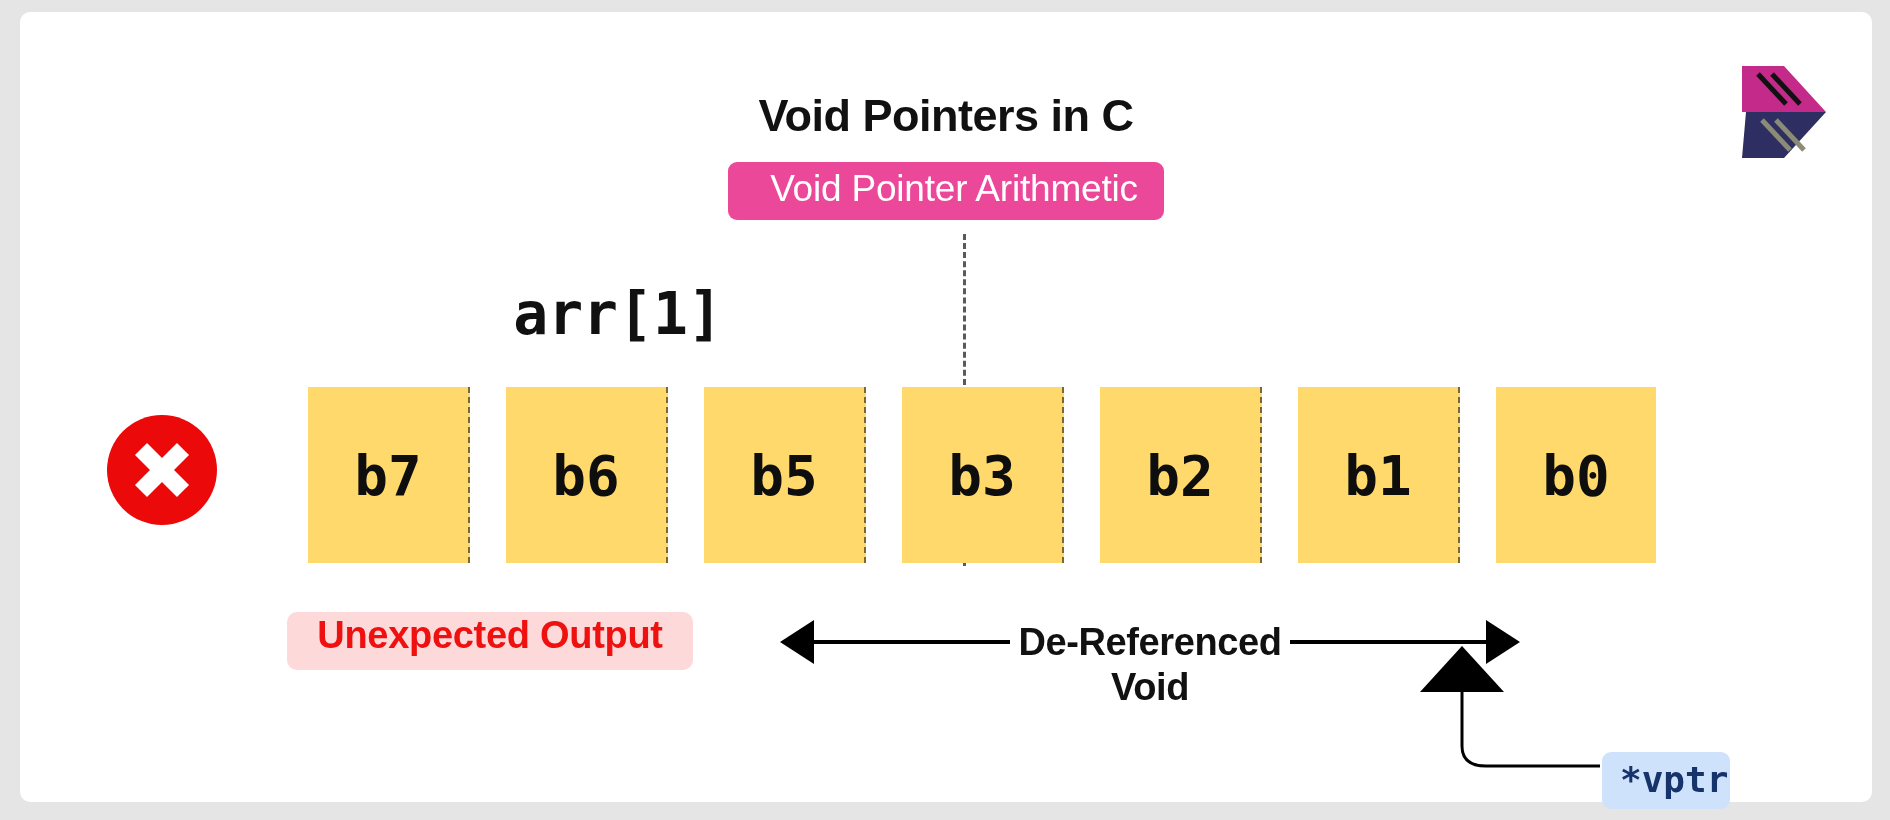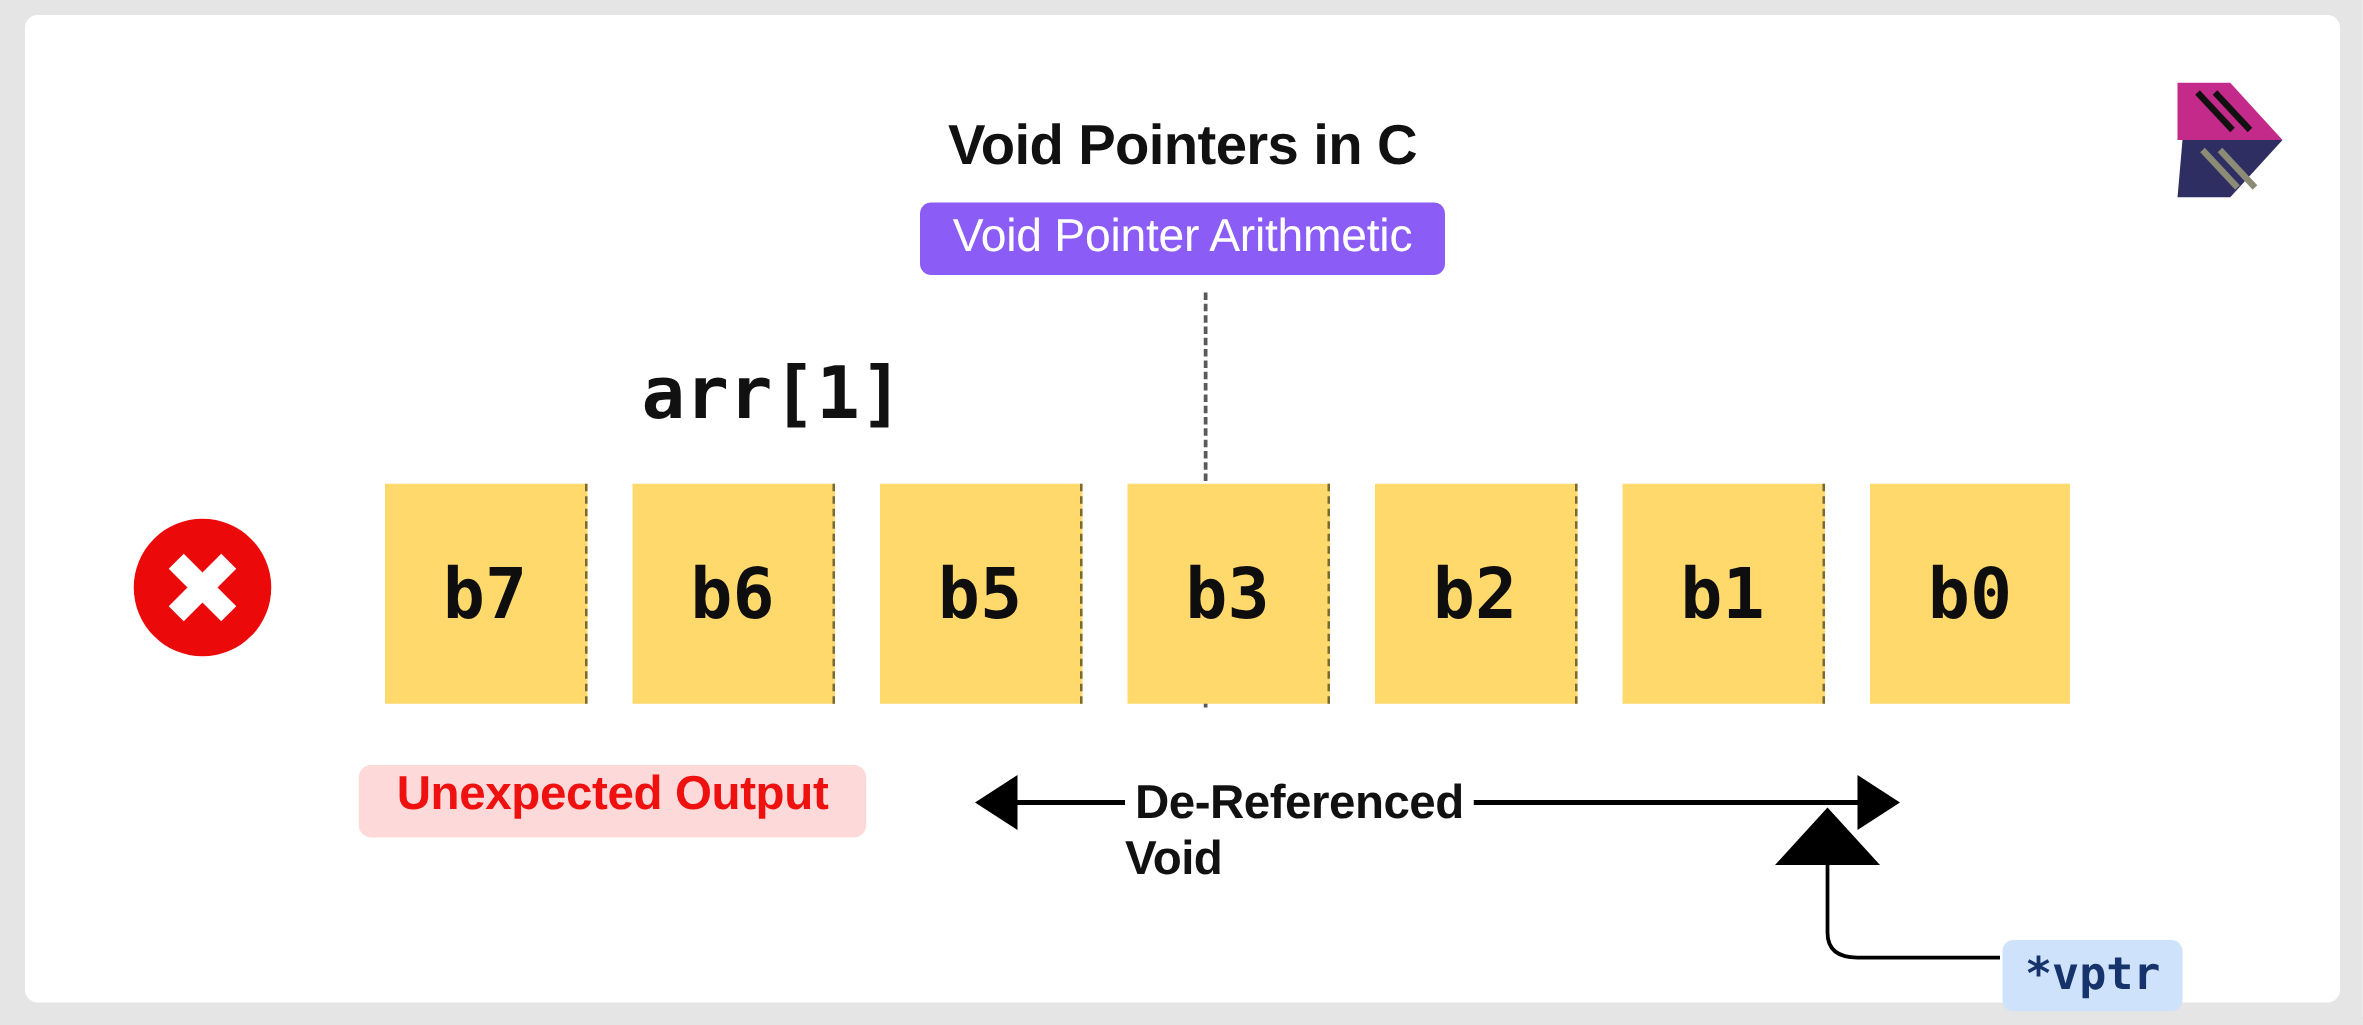--- a/index.html
+++ b/index.html
@@ -36,24 +36,24 @@
   }
 
   #subtitle-wrap {
     position: absolute;
     left: 0; right: 0;
     top: 150px;
     text-align: center;
   }
   #subtitle {
     display: inline-block;
-    background: #8b5cf6;
+    background: #ec4899;
     color: #ffffff;
     font-size: 37px;
-    padding: 6px 26px 10px 26px;
+    padding: 6px 26px 10px 42px;
     border-radius: 9px;
     letter-spacing: -0.2px;
   }
 
   
   #logo {
     position: absolute;
     right: 46px;
     top: 54px;
     width: 86px;
@@ -142,21 +142,21 @@
     left: 760px;
     top: 598px;
     width: 740px;
     height: 70px;
   }
   #deref-caption {
     position: absolute;
     left: 880px;
     top: 608px;
     width: 500px;
-    text-align: left;
+    text-align: center;
     font-size: 38px;
     font-weight: bold;
     color: #111111;
     line-height: 1.18;
     letter-spacing: -0.4px;
   }
   #deref-caption .line1 {
     background: #ffffff;
     padding: 0 8px;
     display: inline-block;
@@ -176,21 +176,21 @@
     left: 1582px;
     top: 740px;
   }
   #vptr {
     display: inline-block;
     background: #cfe2fb;
     color: #16336b;
     font-family: "DejaVu Sans Mono", "Liberation Mono", monospace;
     font-size: 36px;
     font-weight: bold;
-    padding: 7px 18px 9px 18px;
+    padding: 7px 2px 9px 18px;
     border-radius: 9px;
   }
 </style>
 </head>
 <body>
 
 <div id="card">
 
   <div id="title">Void Pointers in C</div>
 

